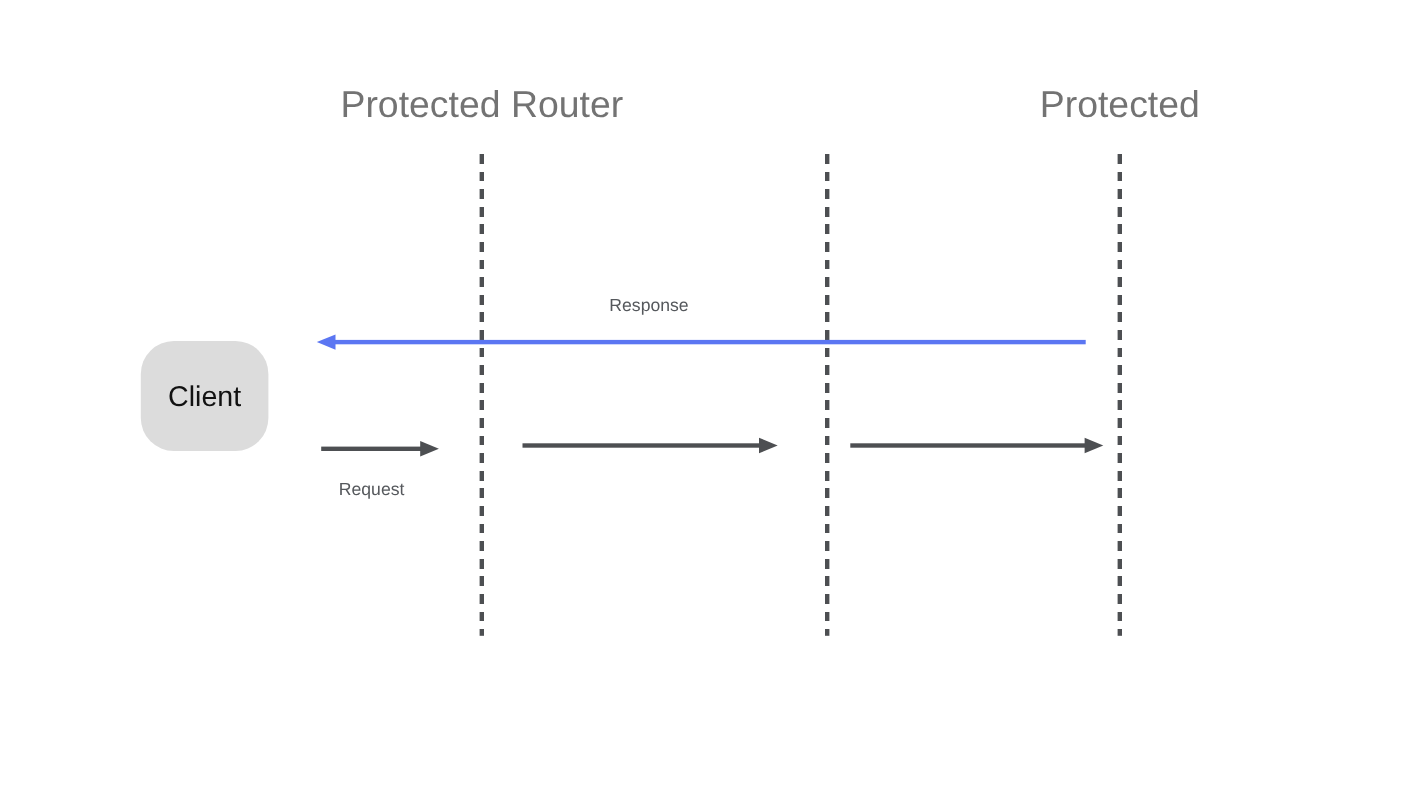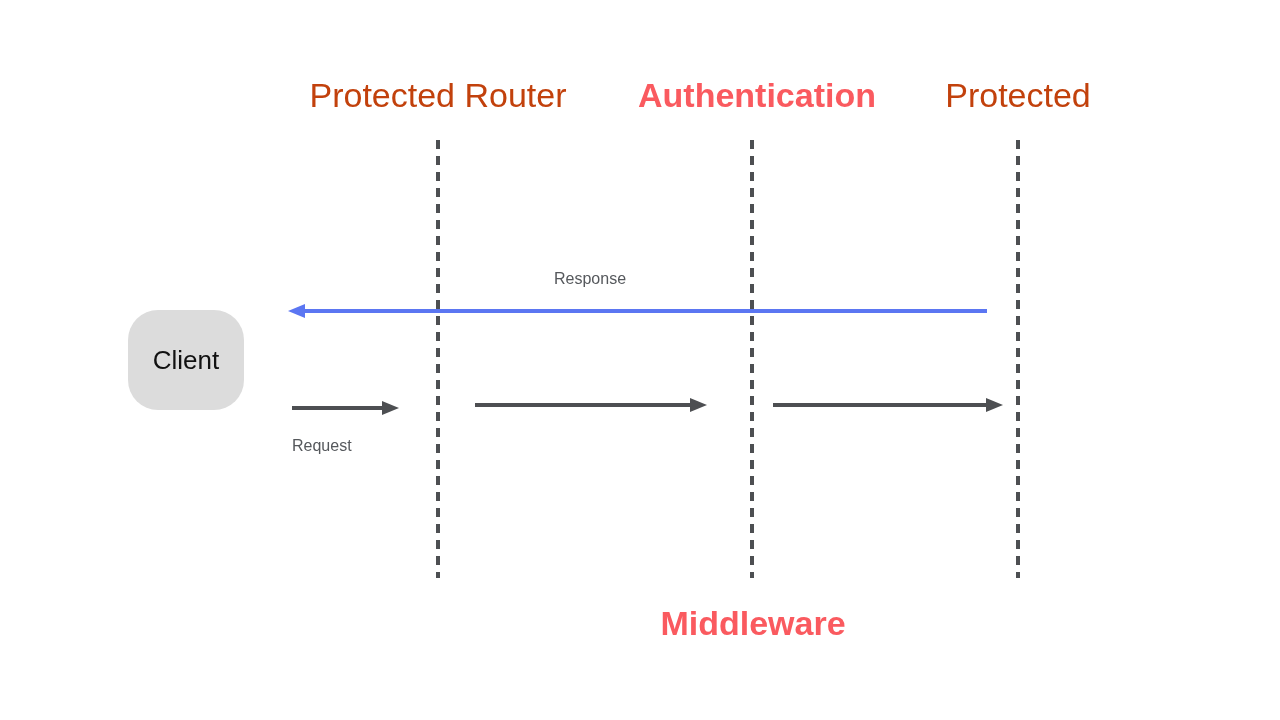--- a/index.html
+++ b/index.html
@@ -15,21 +15,21 @@
     overflow: hidden;
   }
 
   
   .lane-header {
     position: absolute;
     top: 76px;
     transform: translateX(-50%);
     font-size: 34px;
     line-height: 38px;
-    color: #c2410c;
+    color: #737373;
     white-space: nowrap;
   }
   .lane-header.accent {
     color: #fa5a5f;
     font-weight: 700;
   }
   #hdr-router     { left: 438px; }
   #hdr-auth       { left: 757px; }
   #hdr-controller { left: 1018px; }
 
@@ -102,40 +102,39 @@
 
   
   .msg-label {
     position: absolute;
     font-size: 16px;
     line-height: 30px;
     color: #55585c;
     white-space: nowrap;
   }
   #lbl-response { left: 590px; top: 264px; transform: translateX(-50%); }
-  #lbl-request  { left: 292px; top: 431px; }
+  #lbl-request  { left: 308px; top: 431px; }
 
   .footer-label {
     position: absolute;
     left: 753px;
     top: 604px;
     transform: translateX(-50%);
     font-size: 34px;
     font-weight: 700;
     color: #fa5a5f;
     white-space: nowrap;
   }
 </style>
 </head>
 <body>
 
 <div class="stage">
 
   <div class="lane-header" id="hdr-router">Protected Router</div>
-  <div class="lane-header accent" id="hdr-auth">Authentication</div>
   <div class="lane-header" id="hdr-controller">Protected</div>
 
   <div class="lifeline" id="line-router"></div>
   <div class="lifeline" id="line-auth"></div>
   <div class="lifeline" id="line-controller"></div>
 
   <div class="client-box">
     <span class="label">Client</span>
   </div>
 
@@ -146,15 +145,14 @@
   <div class="shaft" id="request-shaft"></div>
   <div class="head right" id="request-head"></div>
   <div class="msg-label" id="lbl-request">Request</div>
 
   <div class="shaft" id="mid-shaft"></div>
   <div class="head right" id="mid-head"></div>
 
   <div class="shaft" id="right-shaft"></div>
   <div class="head right" id="right-head"></div>
 
-  <div class="footer-label">Middleware</div>
 
 </div>
 
 </body></html>

